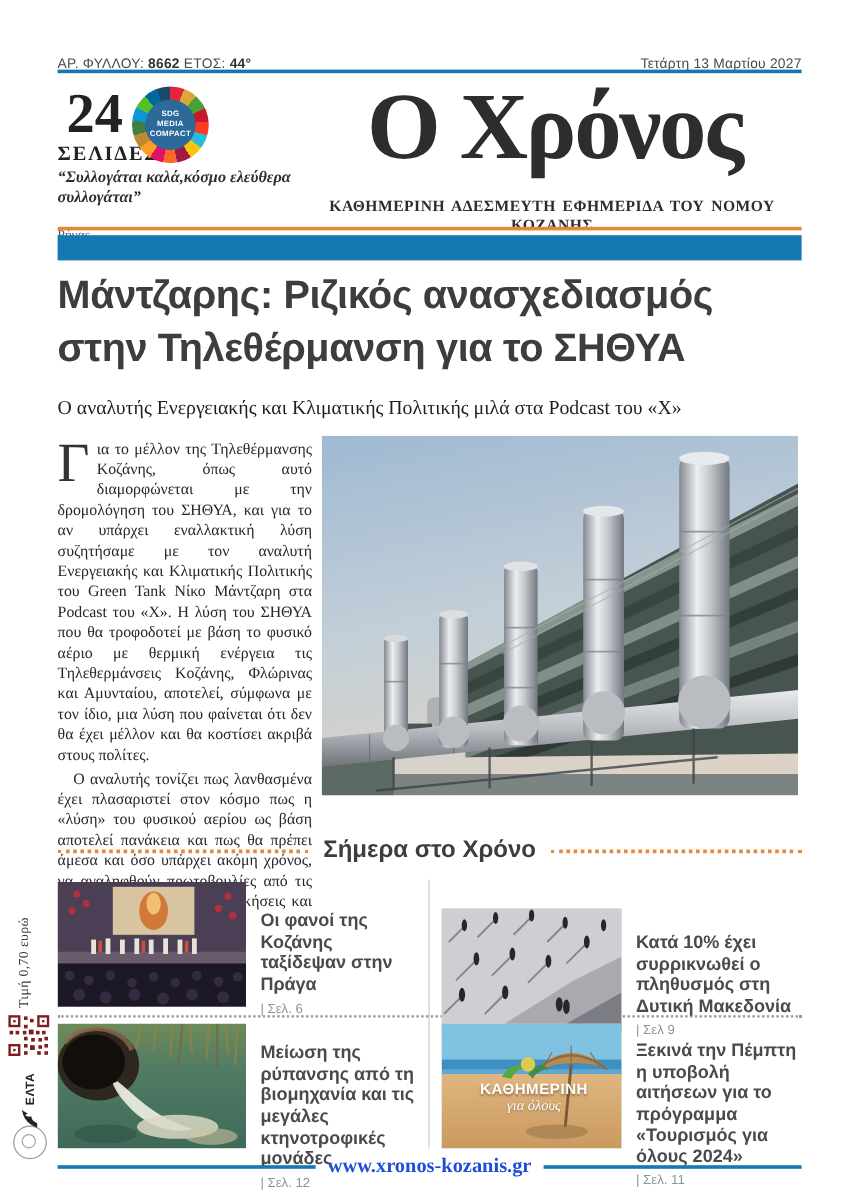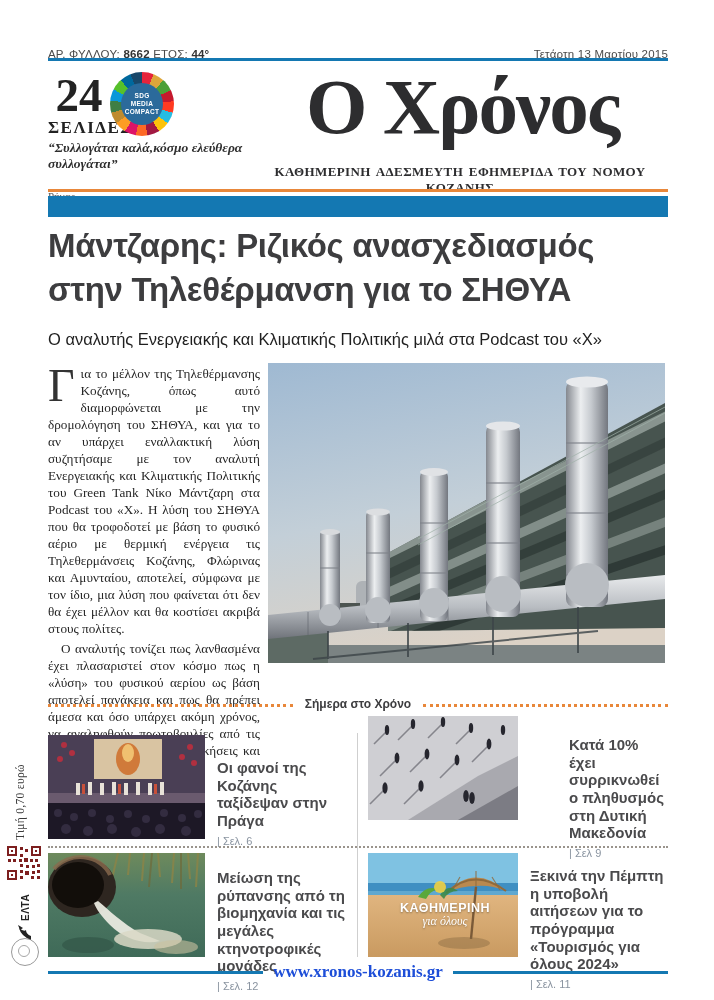--- a/index.html
+++ b/index.html
@@ -38,39 +38,39 @@
   .masthead-sub{position:absolute;left:252px;right:46px;top:164px;text-align:center;
       font-family:"Liberation Serif","DejaVu Serif",serif;font-weight:bold;
       font-size:13px;color:#2d2d2f;letter-spacing:.4px;word-spacing:2px;}
   .rule-orange{position:absolute;left:48px;right:46px;top:189px;height:3px;background:#e8873a;}
   .band-blue{position:absolute;left:48px;right:46px;top:196px;height:21px;background:#1478b2;}
 
   
   .headline{position:absolute;left:48px;right:40px;top:224px;
       font-size:33px;font-weight:bold;color:#3d3d3f;line-height:1.32;letter-spacing:-.3px;}
   .subheadline{position:absolute;left:48px;right:46px;top:330px;
-      font-family:Liberation Sans, sans-serif;font-size:16.5px;color:#1f1f1f;}
+      font-family:Liberation Serif, serif;font-size:16.5px;color:#1f1f1f;}
   .article-text{position:absolute;left:48px;top:365px;width:212px;
       font-family:"Liberation Serif","DejaVu Serif",serif;font-size:13.2px;line-height:1.29;
       color:#262626;text-align:justify;}
   .dropcap{float:left;font-size:46px;line-height:38px;padding:2px 6px 0 0;color:#333;font-weight:400;}
   .article-text p{margin:0;}
   .article-text p.indent{text-indent:13px;margin-top:2px;}
   .continuation{margin-top:3px;text-indent:13px;font-size:12.8px;color:#2e2e2e;}
 
   .main-photo{position:absolute;left:268px;top:363px;width:397px;height:300px;overflow:hidden;}
 
   
   .section-head{position:absolute;left:48px;right:46px;top:697px;display:flex;align-items:center;gap:12px;}
   .dotline{flex:1;border-top:3px dotted #e8873a;margin-top:2px;}
-  .section-title{font-size:12px;font-weight:bold;color:#3d3d3f;white-space:nowrap;}
+  .section-title{font-size:20px;font-weight:bold;color:#3d3d3f;white-space:nowrap;}
 
   .teaser{position:absolute;display:flex;}
   .t1{left:48px;top:735px;width:302px;}
-  .t2{left:368px;top:716px;width:298px;gap:39px;}
+  .t2{left:368px;top:757px;width:298px;}
   .t3{left:48px;top:853px;width:302px;}
   .t4{left:368px;top:853px;width:298px;}
   .t-img{width:157px;height:104px;flex:0 0 157px;overflow:hidden;position:relative;background:#ccc;}
   .t2 .t-img,.t4 .t-img{flex-basis:150px;width:150px;}
   .t-body{margin-left:12px;}
   .t1 .t-body{margin-top:24px;}
   .t2 .t-body{margin-top:20px;}
   .t3 .t-body{margin-top:16px;}
   .t4 .t-body{margin-top:14px;}
   .t-title{font-size:15px;font-weight:bold;color:#4a4a4c;line-height:1.18;}
@@ -108,21 +108,21 @@
 
 <div class="page">
 
   <header class="topbar">
     <div>
       <span>ΑΡ. ΦΥΛΛΟΥ:</span>
       <b>8662</b>
       <span>ΕΤΟΣ:</span>
       <b>44°</b>
     </div>
-    <div>Τετάρτη 13 Μαρτίου 2015</div>
+    <div>Τετάρτη 13 Μαρτίου 2027</div>
   </header>
   <div class="rule-blue-thin"></div>
 
   <div class="pages-block">
     <div class="pages-count">24</div>
     <div class="pages-label">ΣΕΛΙΔΕΣ</div>
   </div>
 
   <div class="sdg-wheel">
     <div class="sdg-center">

